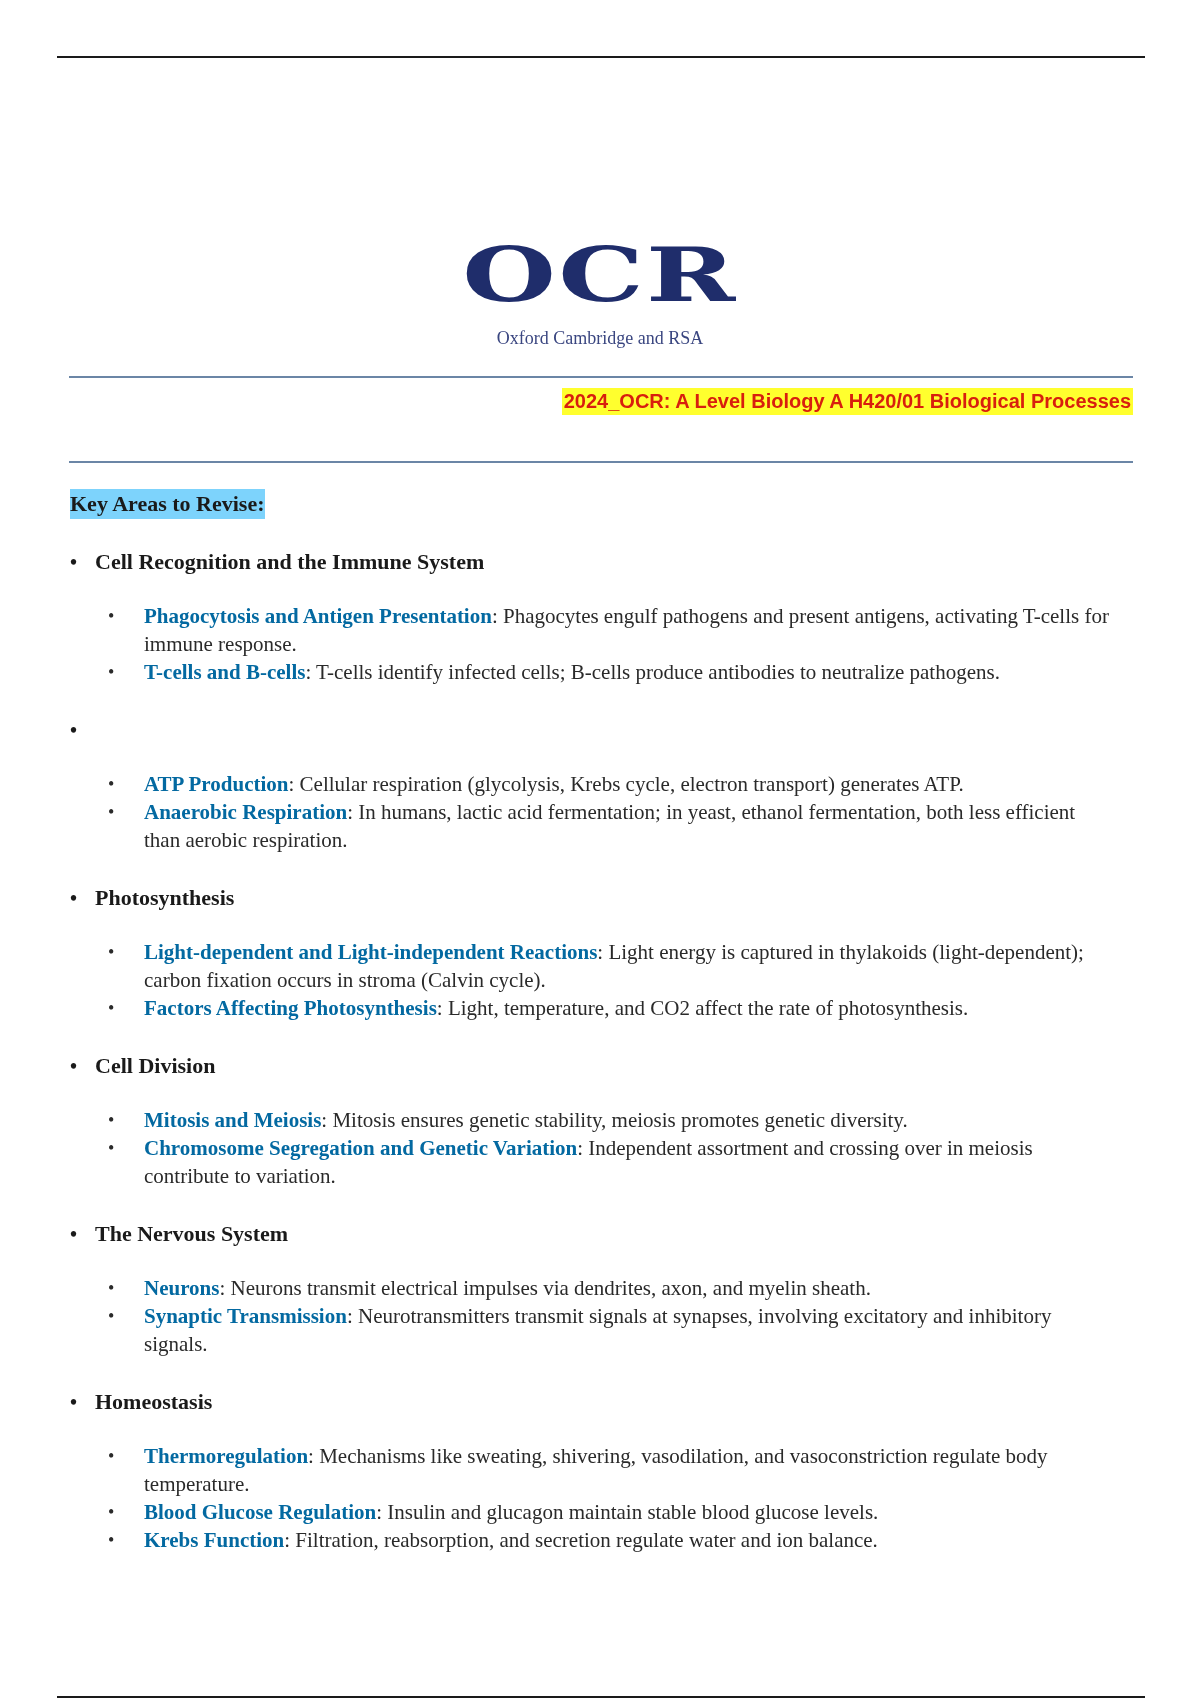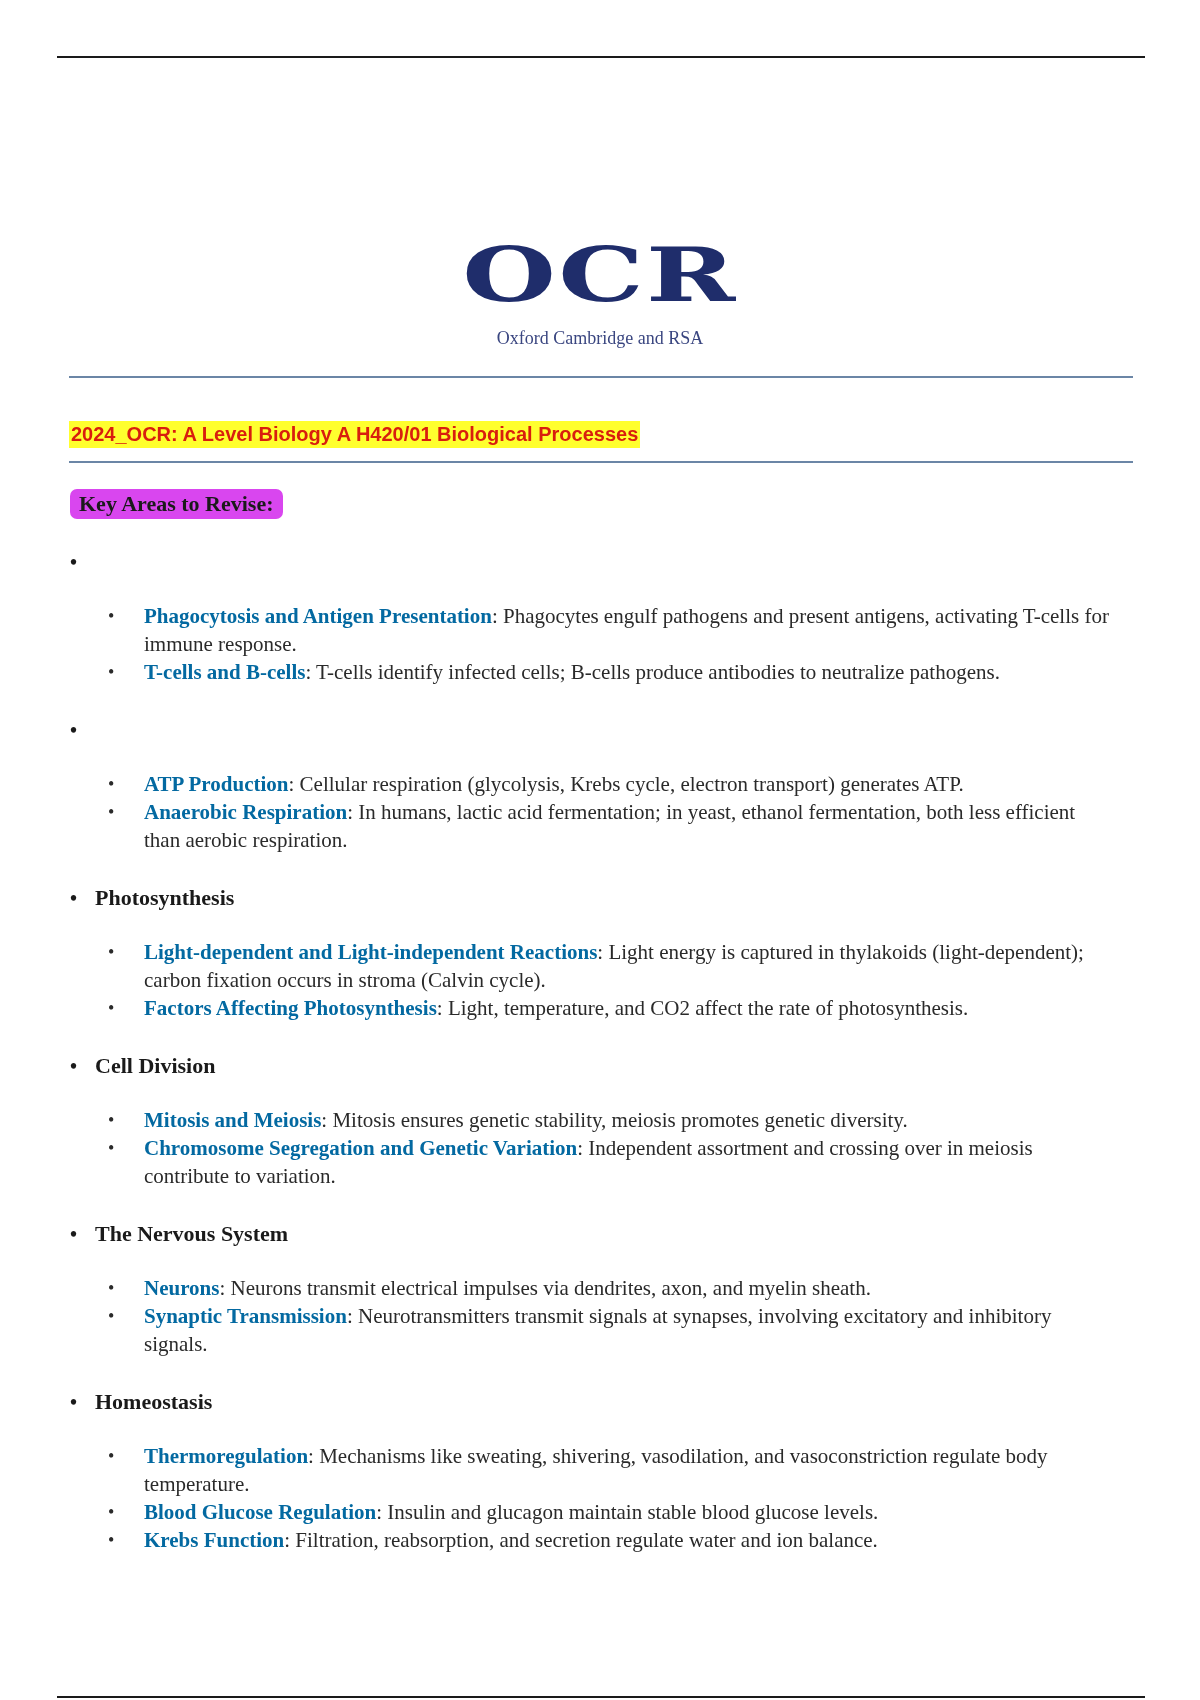--- a/index.html
+++ b/index.html
@@ -5,24 +5,24 @@
   html, body { margin: 0; padding: 0; background: #ffffff; }
   body { width: 1200px; height: 1700px; position: relative; overflow: hidden; font-family: "Liberation Serif", serif; color: #222; }
   .rule-top { position: absolute; left: 57px; top: 56px; width: 1088px; height: 2px; background: #1a1a1a; }
   .rule-bottom { position: absolute; left: 57px; top: 1696px; width: 1088px; height: 2px; background: #1a1a1a; }
   .logo { position: absolute; left: 450px; top: 238px; width: 300px; text-align: center; }
   .logo-mark { font-family: "DejaVu Serif", serif; font-weight: bold; font-size: 96px; line-height: 1; color: #1f2d6b; letter-spacing: 2px; transform: scaleX(1.12) scaleY(0.78); transform-origin: center top; display: block; }
   .logo-sub { font-family: Liberation Serif, serif; font-size: 18px; color: #3a4680; margin-top: -6px; display: block; }
   .title-rule { position: absolute; left: 69px; width: 1064px; height: 2px; background: #6b86a6; }
   .title-rule.a { top: 376px; }
   .title-rule.b { top: 461px; }
-  .title-block { position: absolute; left: 69px; top: 388px; width: 1064px; text-align: left; font-family: "Liberation Sans", sans-serif; margin-top: 33px; }
+  .title-block { position: absolute; left: 69px; top: 388px; width: 1064px; text-align: right; font-family: "Liberation Sans", sans-serif; }
   .title-line { display: inline-block; background: #ffff2e; color: #d81e0e; font-size: 20px; line-height: 27px; padding: 0 2px; }
   .title-line.bold { font-weight: bold; }
-  .key-areas { position: absolute; left: 70px; top: 489px; background: #d946ef; font-weight: bold; font-size: 22px; line-height: 30px; padding: 0 9px; color: #1a1a1a; border-radius: 7px; }
+  .key-areas { position: absolute; left: 70px; top: 489px; background: #7dd3fc; font-weight: bold; font-size: 22px; line-height: 30px; padding: 0 0; color: #1a1a1a; }
   .content { position: absolute; left: 70px; top: 548px; width: 1060px; }
   .section { margin-bottom: 30px; }
   .section-head { display: flex; align-items: baseline; font-weight: bold; font-size: 22px; line-height: 28px; color: #1a1a1a; }
   .section-head .dot { width: 25px; font-size: 20px; }
   ul.items { list-style: none; margin: 26px 0 0 0; padding: 0; }
   ul.items li { display: flex; font-size: 21px; line-height: 28px; color: #2a2a2a; }
   ul.items li .dot { width: 74px; padding-left: 38px; box-sizing: border-box; font-size: 18px; }
   ul.items li .txt { flex: 1; padding-right: 20px; }
   ul.items li .term { font-weight: bold; color: #0369a1; }
 </style>
@@ -42,20 +42,21 @@
 </div>
 <div class="title-rule b"></div>
 
 <div class="key-areas">Key Areas to Revise:</div>
 
 <div class="content">
 
   <div class="section">
     <div class="section-head">
         <span class="dot">•</span>
+        <span>Cell Recognition and the Immune System</span>
       </div>
     <ul class="items">
       <li>
           <span class="dot">•</span>
           <span class="txt"><span class="term">Phagocytosis and Antigen Presentation</span><span>: Phagocytes engulf pathogens and present antigens, activating T-cells for immune response.</span></span>
         </li>
       <li>
           <span class="dot">•</span>
           <span class="txt"><span class="term">T-cells and B-cells</span><span>: T-cells identify infected cells; B-cells produce antibodies to neutralize pathogens.</span></span>
         </li>

